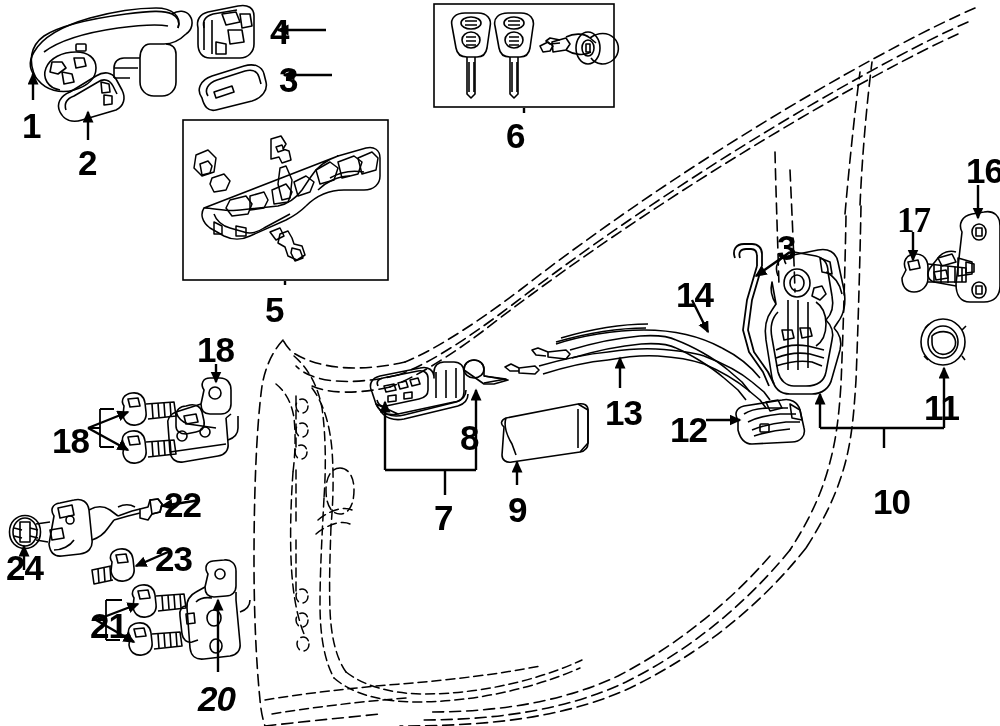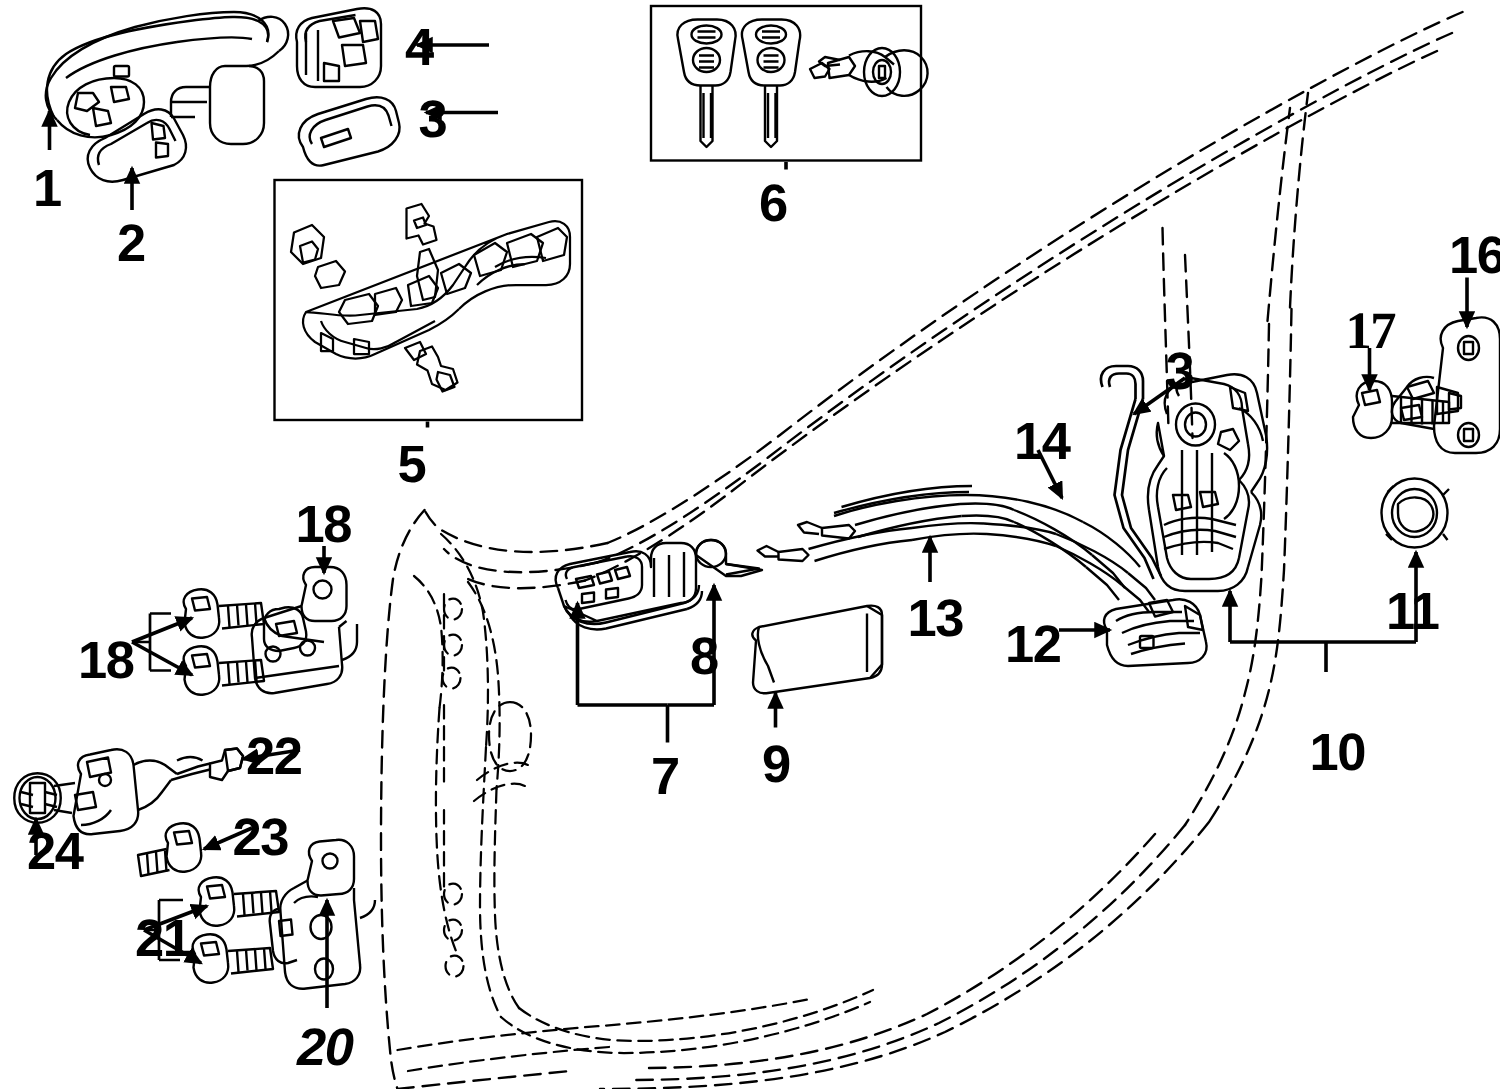--- a/index.html
+++ b/index.html
@@ -538,15 +538,15 @@
 <div class="lbl" style="left:676px;top:277px;">14</div>
 <div class="lbl" style="left:605px;top:395px;">13</div>
 <div class="lbl" style="left:966px;top:153px;">16</div>
 <div class="lbl" style="left:897px;top:203px;font-family:Liberation Serif, serif;">17</div>
 <div class="lbl" style="left:197px;top:332px;text-align:center;">18</div>
 <div class="lbl" style="left:52px;top:423px;">18</div>
 <div class="lbl" style="left:198px;top:681px;font-style:italic;">20</div>
 <div class="lbl" style="left:58px;top:608px;margin-left:32px;">21</div>
 <div class="lbl" style="left:164px;top:487px;">22</div>
 <div class="lbl" style="left:155px;top:541px;">23</div>
-<div class="lbl" style="left:18px;top:550px;text-align:right;">24</div>
+<div class="lbl" style="left:6px;top:550px;text-align:right;">24</div>
 
 </div>
 
 </body></html>

